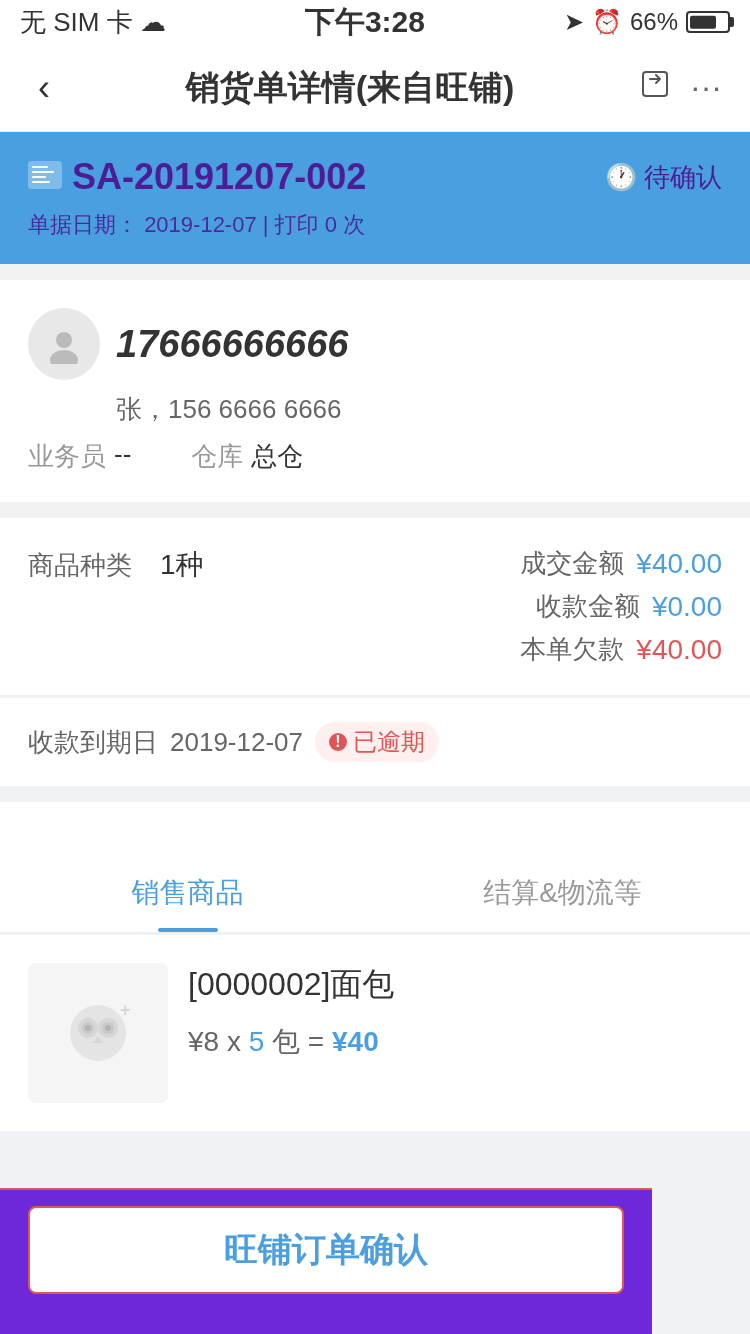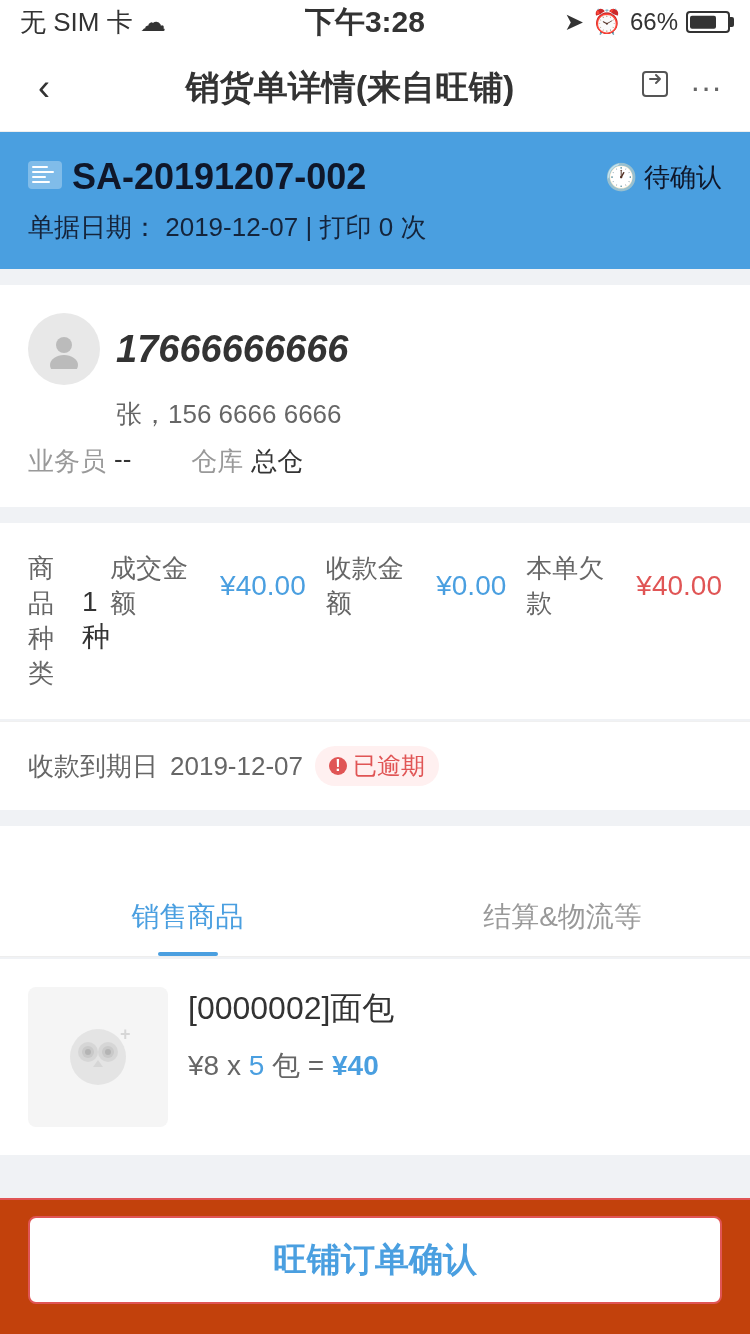--- a/index.html
+++ b/index.html
@@ -80,21 +80,21 @@
     .nav-icon {
       font-size: 32px;
       color: #666;
       cursor: pointer;
     }
 
     
     .header-banner {
       background: #4a9fe0;
       padding: 24px 28px;
-      color: #0f172a;
+      color: #4c1d95;
     }
     .banner-top {
       display: flex;
       justify-content: space-between;
       align-items: center;
       margin-bottom: 12px;
     }
     .banner-order-id {
       font-size: 36px;
       font-weight: 700;
@@ -102,21 +102,21 @@
       align-items: center;
       gap: 10px;
     }
     .banner-status {
       font-size: 26px;
       display: flex;
       align-items: center;
       gap: 6px;
     }
     .banner-date {
-      font-size: 26px;
+      font-size: 22px;
       opacity: 0.9;
     }
 
     
     .customer-section {
       background: #fff;
       padding: 28px;
       margin-top: 16px;
     }
     .customer-row {
@@ -177,23 +177,23 @@
     .stats-left {
       flex: 1;
       display: flex;
       align-items: center;
       gap: 28px;
     }
     .stats-label { font-size: 26px; color: #666; }
     .stats-value { font-size: 28px; color: #333; }
     .stats-right {
       display: flex;
-      flex-direction: row;
+      flex-direction: column;
       align-items: flex-end;
-      gap: 20px;
+      gap: 8px;
     }
     .stat-row {
       display: flex;
       align-items: center;
       gap: 12px;
       font-size: 26px;
     }
     .stat-name { color: #666; }
     .stat-amount { color: #4a9fe0; font-size: 28px; }
     .stat-amount-red { color: #e05555; font-size: 28px; }
@@ -303,23 +303,23 @@
     .content-area {
       background: #f0f2f5;
       min-height: 200px;
       padding: 20px;
     }
 
     
     .bottom-bar {
       position: fixed;
       bottom: 0;
-      width: 750px;
-      padding: 16px 28px 30px;
-      background: #c2410c;
+      width: 652px;
+      padding: 16px 28px 40px;
+      background: #6d28d9;
       border-top: 2px solid #e05555;
     }
     .confirm-btn {
       width: 100%;
       height: 88px;
       border: 2px solid #e05555;
       border-radius: 8px;
       background: #fff;
       color: #4a9fe0;
       font-size: 34px;

